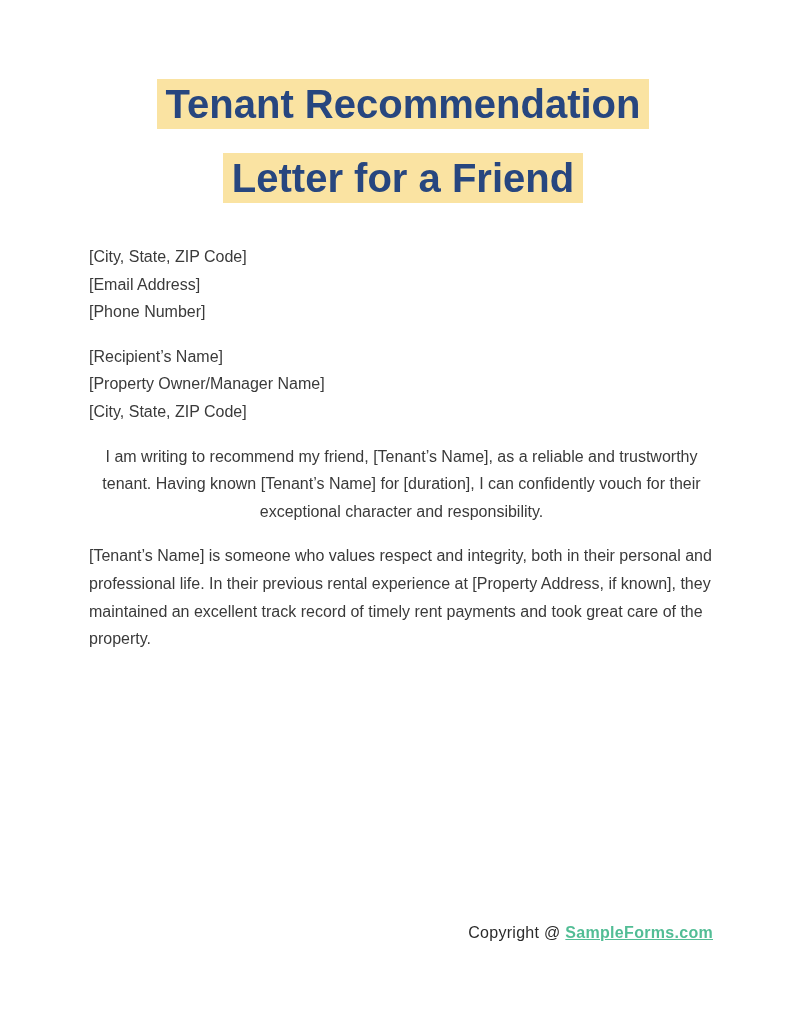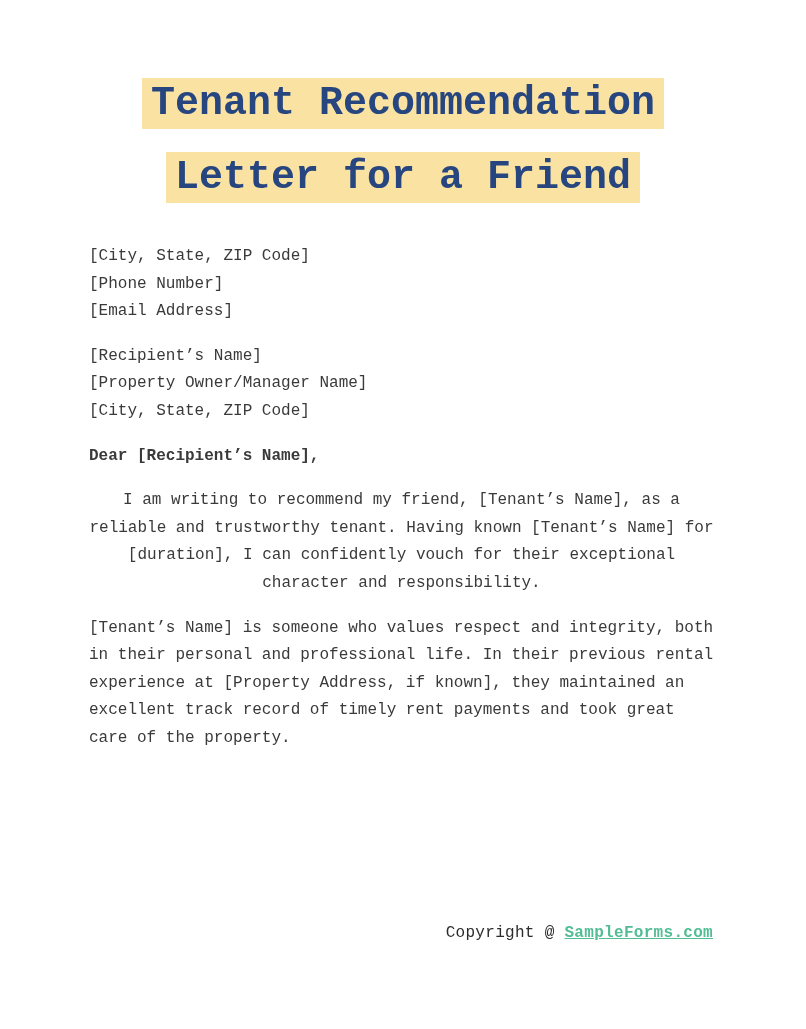--- a/index.html
+++ b/index.html
@@ -6,21 +6,21 @@
     margin: 0;
     padding: 0;
     background: #ffffff;
   }
   .page {
     position: relative;
     width: 806px;
     height: 1029px;
     background: #ffffff;
     overflow: hidden;
-    font-family: Liberation Mono, monospace;
+    font-family: Liberation Sans, sans-serif;
   }
   .doc-title {
     padding-top: 67px;
     text-align: center;
     font-size: 40px;
     font-weight: bold;
     line-height: 74px;
     color: var(--title-color, #27467F);
   }
   .doc-title .title-line { display: block; }
@@ -65,31 +65,30 @@
 
   <h1 class="doc-title" style="margin:0;">
     <span class="title-line"><span class="hl">Tenant Recommendation</span></span>
     <span class="title-line"><span class="hl">Letter for a Friend</span></span>
   </h1>
 
   <div class="letter-body">
 
     <div class="block">
       <div>[City, State, ZIP Code]</div>
+      <div>[Email Address]</div>
       <div>[Phone Number]</div>
-      <div>[Email Address]</div>
     </div>
 
     <div class="block">
       <div>[Recipient’s Name]</div>
       <div>[Property Owner/Manager Name]</div>
       <div>[City, State, ZIP Code]</div>
     </div>
 
-    <div class="block salutation">Dear [Recipient’s Name],</div>
 
     <p class="block" style="margin-top:0;text-align:center;">I am writing to recommend my friend, [Tenant’s Name], as a reliable and trustworthy tenant. Having known [Tenant’s Name] for [duration], I can confidently vouch for their exceptional character and responsibility.</p>
     <p class="block">[Tenant’s Name] is someone who values respect and integrity, both in their personal and professional life. In their previous rental experience at [Property Address, if known], they maintained an excellent track record of timely rent payments and took great care of the property.</p>
 
   </div>
 
   <div class="page-footer">
     <span>Copyright @ </span><span class="copyright-link">SampleForms.com</span>
   </div>
 

